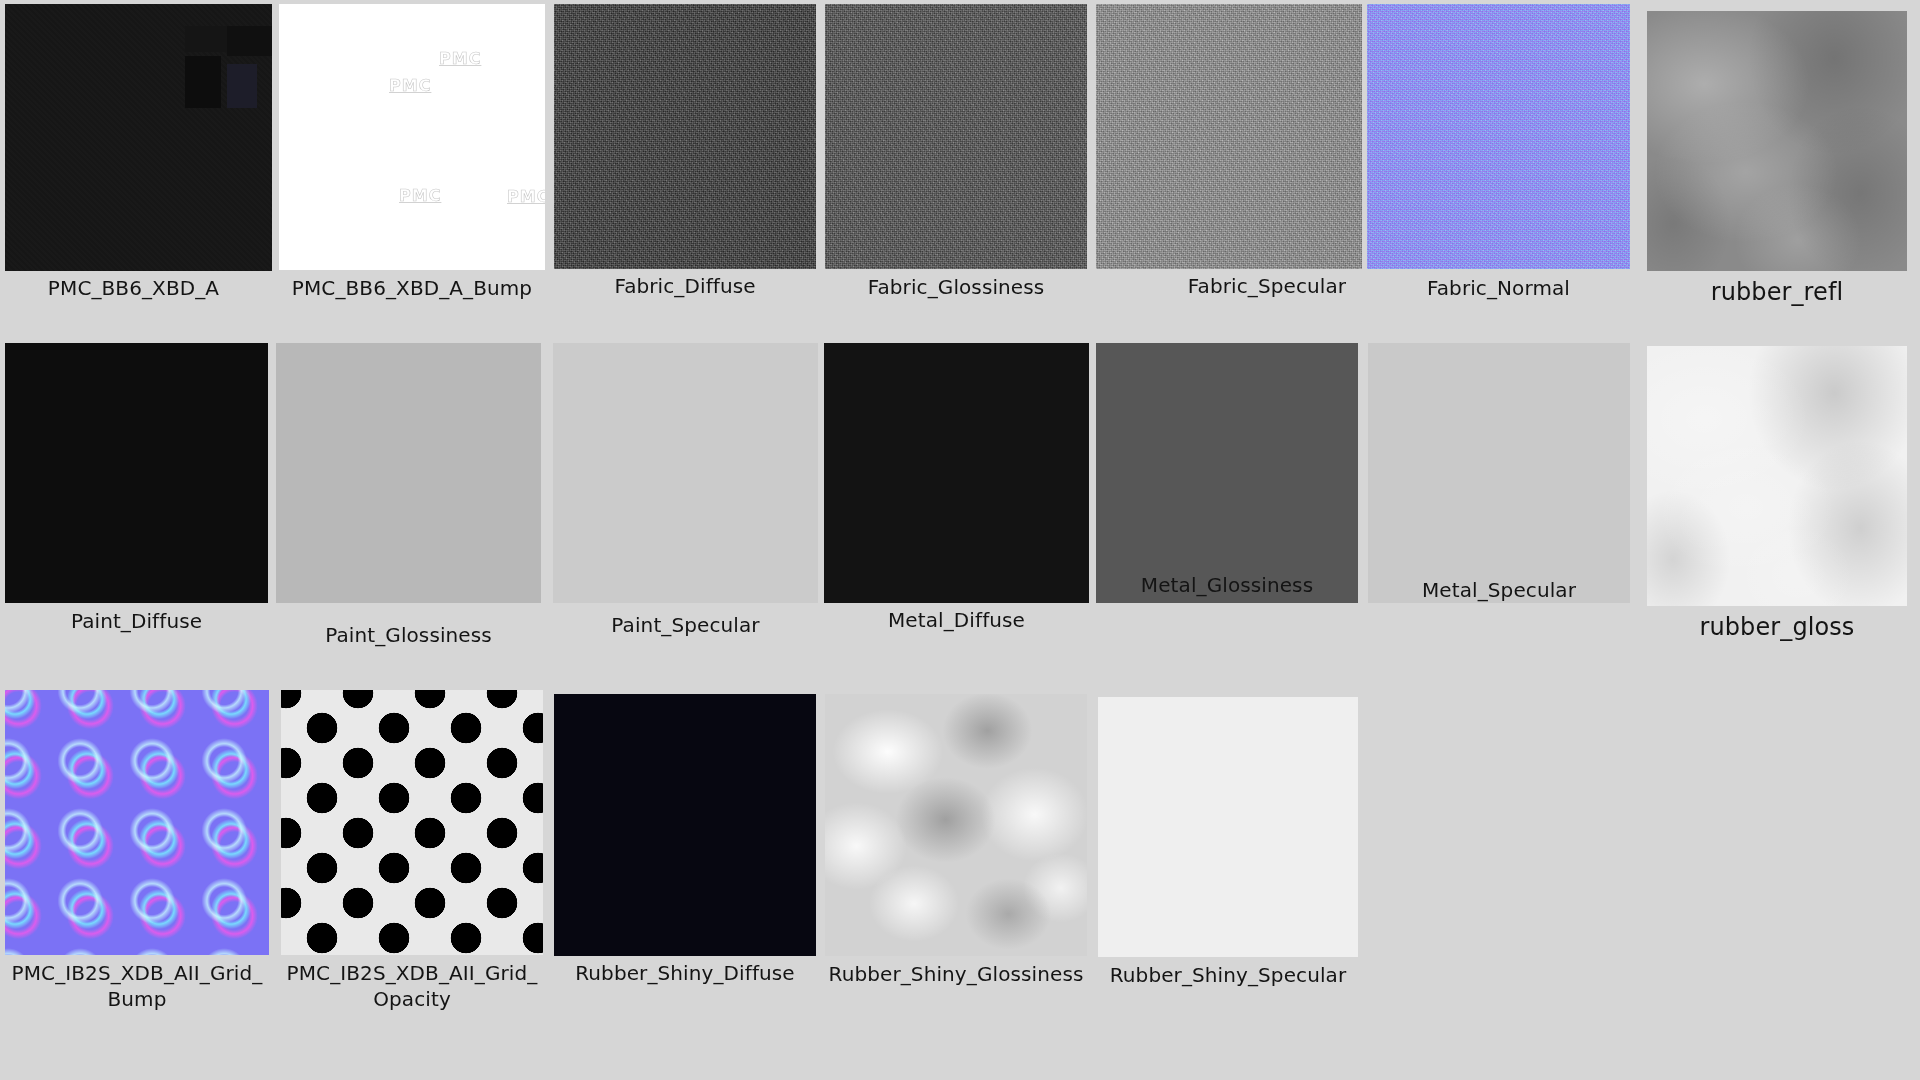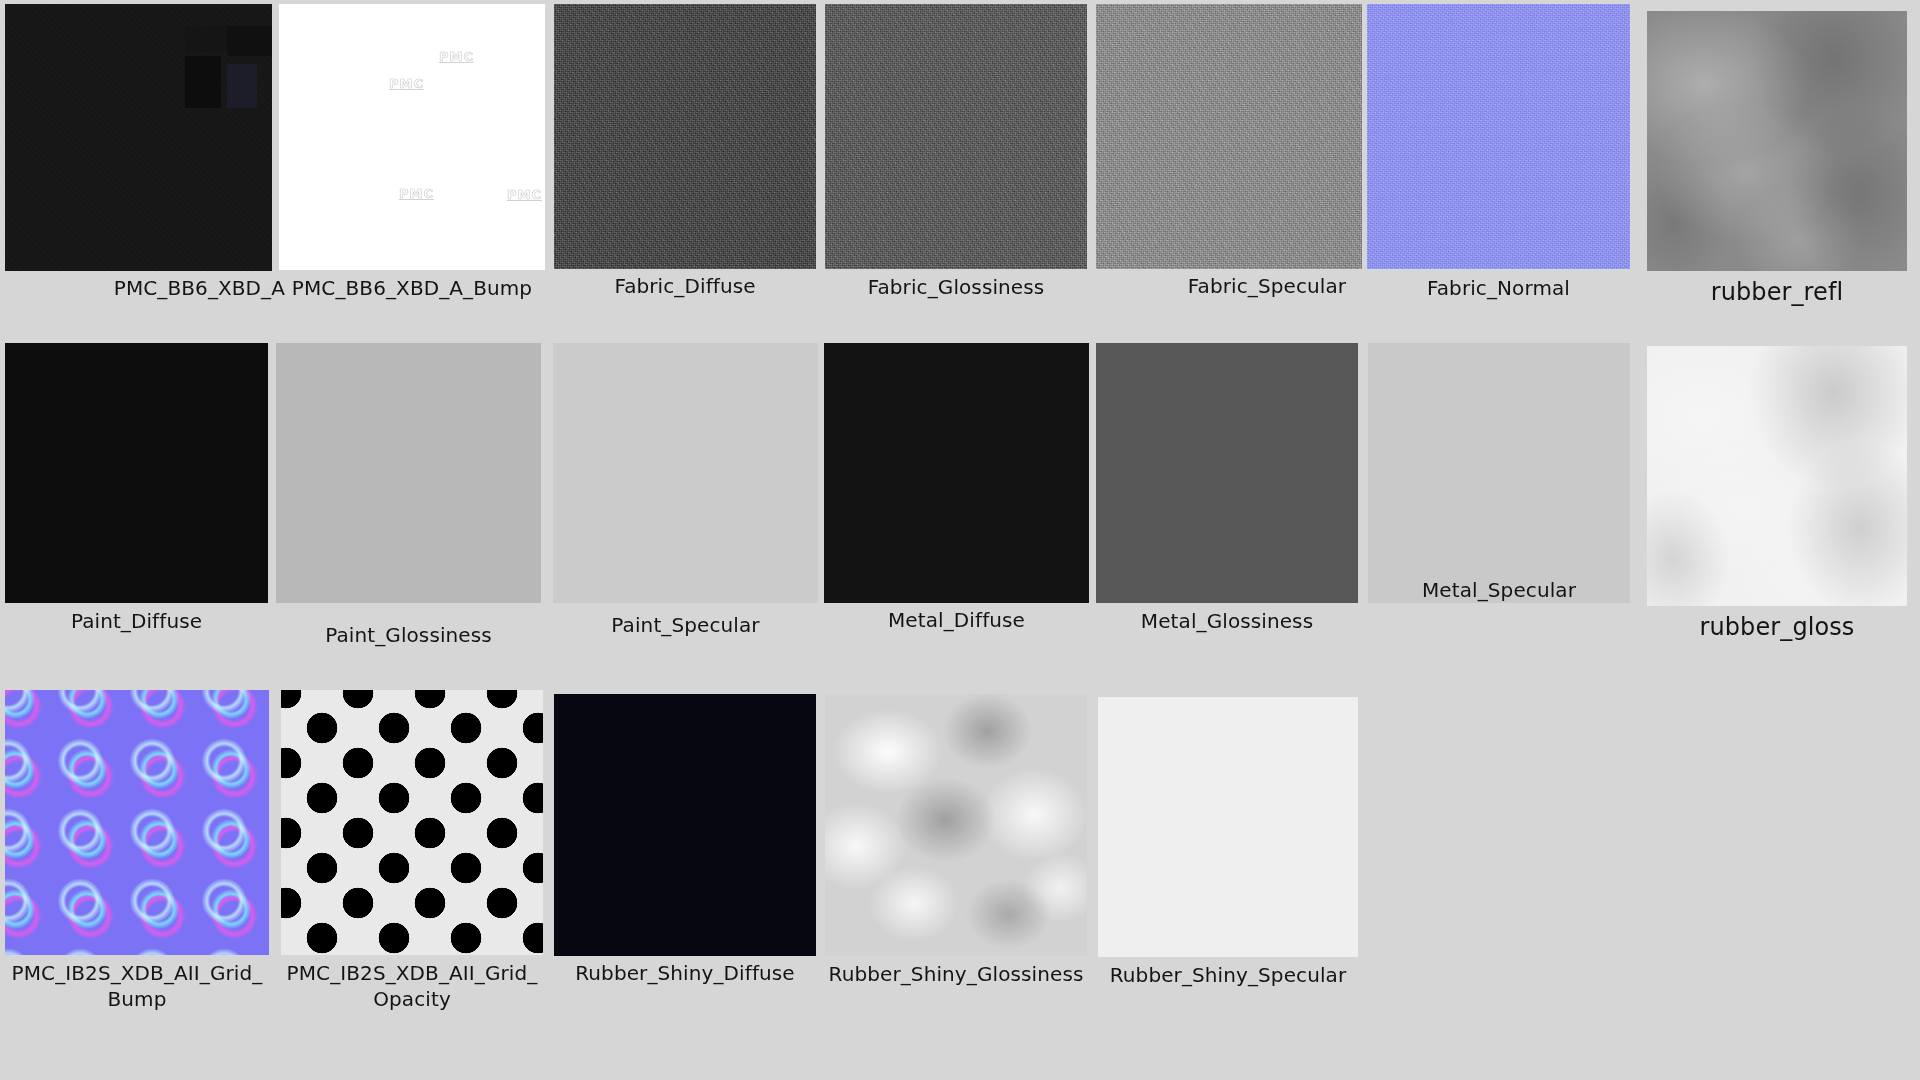--- a/index.html
+++ b/index.html
@@ -53,21 +53,21 @@
       linear-gradient(#1a1a1a,#1a1a1a) 398px 30px / 52px 20px no-repeat,
       linear-gradient(#141418,#141418) 392px 496px / 34px 100px no-repeat,
       repeating-linear-gradient(45deg, rgba(255,255,255,.012) 0 2px, rgba(0,0,0,.012) 2px 4px),
       #161616;
   }
   
   .tex-uvwhite { background: #ffffff; }
   .tex-uvwhite .pmc {
     position: absolute;
     font-family: "DejaVu Sans", "Liberation Sans", sans-serif;
-    font-size: 13px;
+    font-size: 16px;
     font-weight: 700;
     letter-spacing: 1px;
     color: #ffffff;
     -webkit-text-stroke: 0.6px #c9c9c9;
     text-decoration: underline;
     text-decoration-color: #d2d2d2;
   }
 
   
   .noise {
@@ -157,21 +157,21 @@
 </style>
 </head>
 <body>
 
 <div id="grid">
     <div class="cell" style="left: 5px; top: 4px; width: 267px; height: 267px;">
       <div class="thumb" style="width: 267px; height: 267px;">
         <div class="tex tex-uvdark" style="background-color: rgb(22, 22, 22);"></div>
       </div>
     </div>
-    <div class="caption" style="left: 18px; top: 275px; width: 267px; text-align: right;">PMC_BB6_XBD_A</div>
+    <div class="caption" style="left: 0; top: 275px; width: 267px;">PMC_BB6_XBD_A</div>
     <div class="cell" style="left: 279px; top: 4px; width: 266px; height: 266px;">
       <div class="thumb" style="width: 266px; height: 266px;">
         <div class="tex tex-uvwhite" style="background-color: rgb(255, 255, 255);">
           <span class="pmc" style="left: 110px; top: 72px;">PMC</span>
           <span class="pmc" style="left: 160px; top: 45px;">PMC</span>
           <span class="pmc" style="left: 120px; top: 182px;">PMC</span>
           <span class="pmc" style="left: 228px; top: 183px;">PMC</span>
         </div>
       </div>
     </div>
@@ -228,21 +228,21 @@
       <div class="thumb" style="width: 265px; height: 260px;">
         <div class="tex" style="background-color: rgb(19, 19, 19);"></div>
       </div>
     </div>
     <div class="caption" style="left: 824px; top: 607px; width: 265px;">Metal_Diffuse</div>
     <div class="cell" style="left: 1096px; top: 343px; width: 262px; height: 260px;">
       <div class="thumb" style="width: 262px; height: 260px;">
         <div class="tex" style="background-color: rgb(87, 87, 87);"></div>
       </div>
     </div>
-    <div class="caption" style="left: 1096px; top: 608px; width: 262px;">Metal_Glossiness</div>
+    <div class="caption" style="left: 1096px; top: 572px; width: 262px;">Metal_Glossiness</div>
     <div class="cell" style="left: 1368px; top: 343px; width: 262px; height: 260px;">
       <div class="thumb" style="width: 262px; height: 260px;">
         <div class="tex" style="background-color: rgb(201, 201, 201);"></div>
       </div>
     </div>
     <div class="caption" style="left: 1368px; top: 577px; width: 262px;">Metal_Specular</div>
     <div class="cell" style="left: 1647px; top: 346px; width: 260px; height: 260px;">
       <div class="thumb" style="width: 260px; height: 260px;">
         <div class="tex clouds tex-rubber-gloss" style="background-color: rgb(241, 241, 241);"></div>
       </div>

